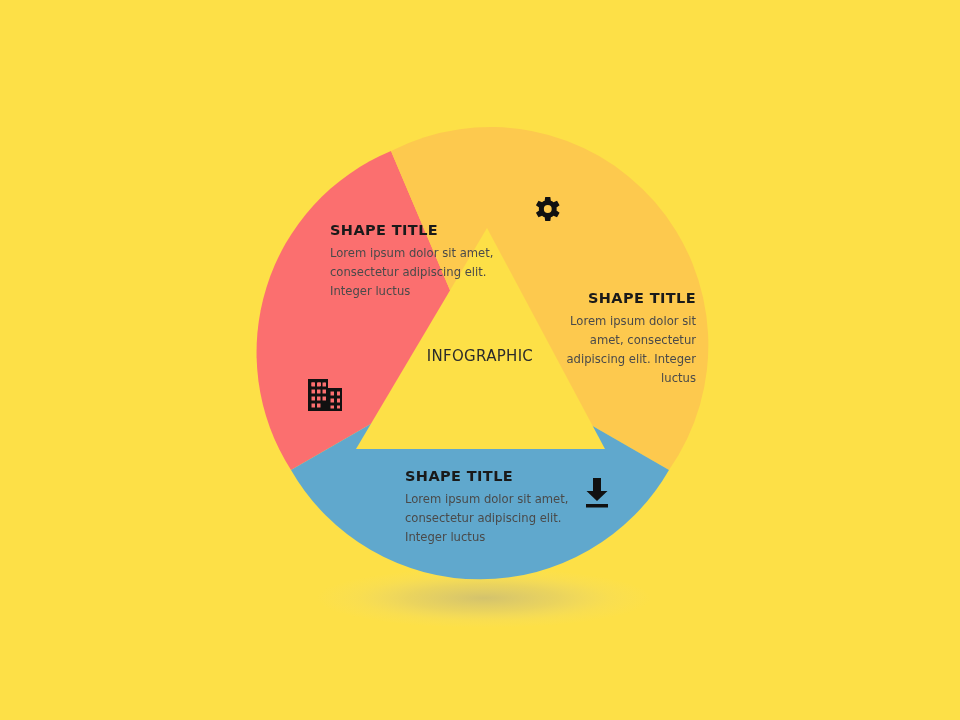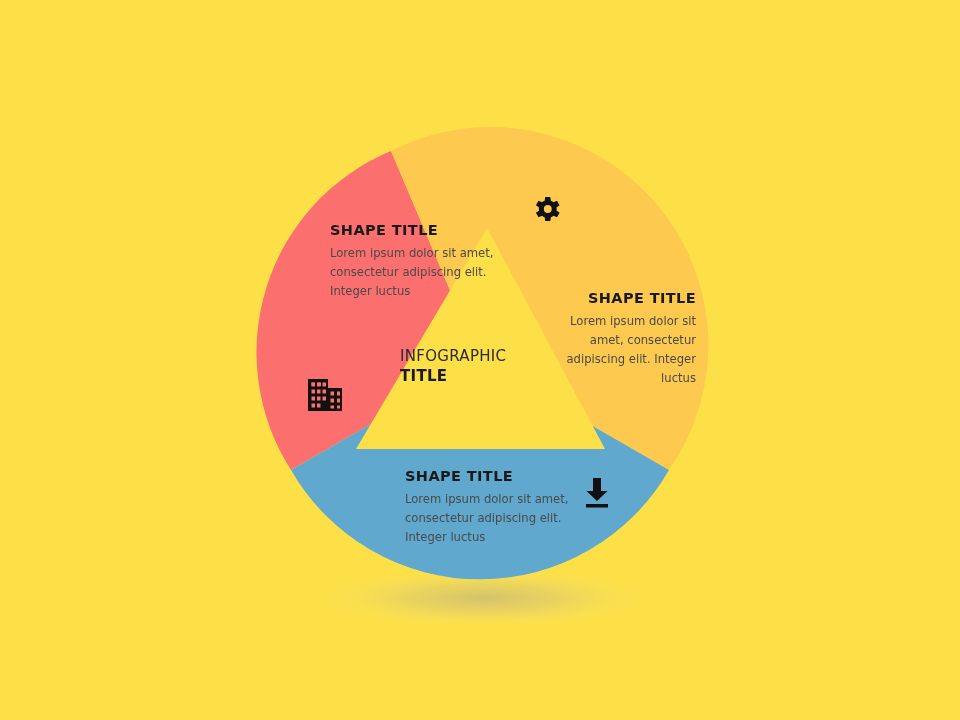--- a/index.html
+++ b/index.html
@@ -64,20 +64,21 @@
     top: 468px;
     width: 190px;
     text-align: left;
   }
   #seg-blue-text .sh-title { text-align: left; }
   #center-title {
     position: absolute;
     left: 400px;
     top: 347px;
     width: 160px;
+    text-align: center;
     line-height: 1.33;
   }
   #center-title .ct-line1 {
     display: block;
     font-size: 15px;
     font-weight: normal;
     color: #2b2b2b;
     letter-spacing: 0.3px;
   }
   #center-title .ct-line2 {
@@ -137,21 +138,20 @@
     <div class="sh-body">Lorem ipsum dolor sit amet, consectetur adipiscing elit. Integer luctus</div>
   </div>
 
   <div class="txtblock" id="seg-blue-text">
     <div class="sh-title">SHAPE TITLE</div>
     <div class="sh-body">Lorem ipsum dolor sit amet, consectetur adipiscing elit. Integer luctus</div>
   </div>
 
   <div id="center-title">
     <span class="ct-line1">INFOGRAPHIC</span>
-    <span class="ct-line2">TITLE</span>
   </div>
 
   <div class="icon-wrap" id="icon-gear">
     <svg width="38" height="38" viewBox="0 0 64 64">
       <path fill="#111111" d="M39.6 32c0 0.9-0.1 1.7-0.3 2.5l5.2 3.8-4.3 7.4-6-2.4c-1.3 1.1-2.8 2-4.4 2.5l-0.9 6.4h-8.6
                l-0.9-6.4c-1.6-0.5-3.1-1.4-4.4-2.5l-6 2.4-4.3-7.4 5.2-3.8c-0.2-0.8-0.3-1.6-0.3-2.5
                s0.1-1.7 0.3-2.5l-5.2-3.8 4.3-7.4 6 2.4c1.3-1.1 2.8-2 4.4-2.5l0.9-6.4h8.6l0.9 6.4
                c1.6 0.5 3.1 1.4 4.4 2.5l6-2.4 4.3 7.4-5.2 3.8C39.5 30.3 39.6 31.1 39.6 32z" transform="translate(7,0)"></path>
       <circle cx="31.6" cy="32" r="6.6" fill="#fdc94e"></circle>
     </svg>

